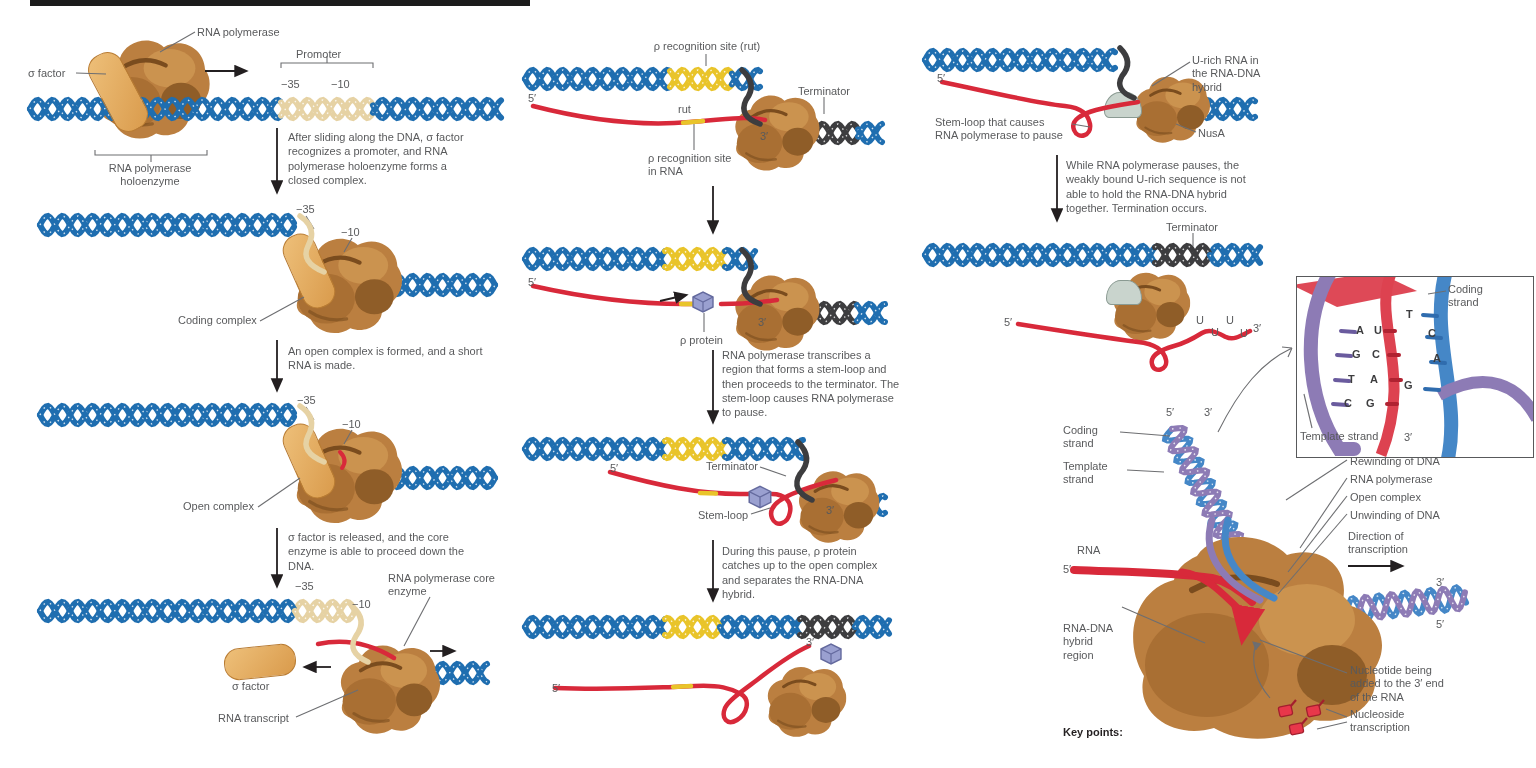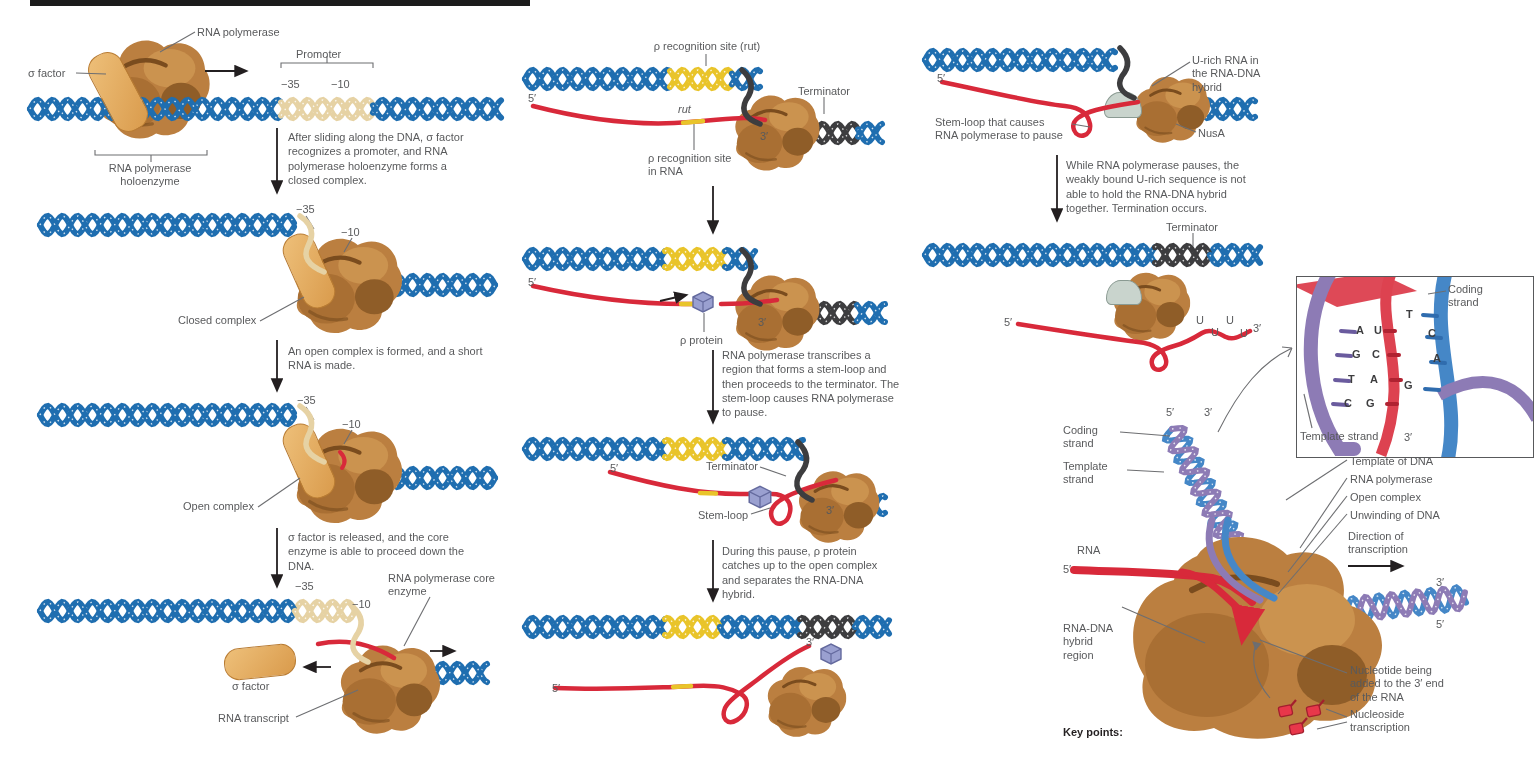--- a/index.html
+++ b/index.html
@@ -1,21 +1,21 @@
 <!DOCTYPE html>
 <html style="--c-blue: #1f6eb0; --c-tan: #e6d2a4; --c-yellow: #e9c42a; --c-black: #3d3d3f; --c-coding: #4587c7; --c-template: #8d7bb5; --c-rna_red: #d8293a; --c-polymerase_brown: #bb7f40; --c-sigma_tan: #e5ad5e; --c-rho_purple: #9aa0d0; --c-nusa_gray: #c9d4cd; --c-text_gray: #595a5c;"><head>
 <meta charset="utf-8">
 <style>
   html,body{margin:0;padding:0;background:#fff;}
   #stage{position:relative;width:1536px;height:768px;overflow:hidden;background:#fff;
          font-family:"Liberation Sans",sans-serif;color:#595a5c;}
   .lbl{position:absolute;font-size:11px;line-height:1.22;color:#595a5c;z-index:6;}
   .nw{white-space:nowrap;}
   .ctr{text-align:center;}
-  .it{font-style:italic;}
+  .it{}
   .bold{font-weight:bold;color:#231f20;}
   .step{position:absolute;font-size:11px;line-height:1.3;color:#595a5c;z-index:6;}
   .helix{position:absolute;z-index:2;}
   .blob{position:absolute;z-index:3;}
   .blob svg{display:block;}
   .rna{position:absolute;z-index:4;overflow:visible;}
   .pill{position:absolute;z-index:4;background:linear-gradient(135deg,#eec07a,#d99a4b);
         border:1.5px solid #b97c33;border-radius:16px;}
   .nusa{position:absolute;z-index:4;background:#c9d4cd;border:1.5px solid #8a9a92;
         border-radius:50% 50% 6px 6px / 90% 90% 8px 8px;}
@@ -156,21 +156,21 @@
   <div class="lbl nw" style="left:197px;top:26px">RNA polymerase</div>
   <div class="lbl nw" style="left:28px;top:67px">σ factor</div>
   <div class="lbl nw" style="left:296px;top:48px">Promoter</div>
   <div class="lbl nw" style="left:281px;top:78px">−35</div>
   <div class="lbl nw" style="left:331px;top:78px">−10</div>
   <div class="lbl ctr" style="left:92px;top:162px;width:116px">RNA polymerase holoenzyme</div>
   <div class="step" style="left:288px;top:130px;width:190px">After sliding along the DNA, σ factor recognizes a promoter, and RNA polymerase holoenzyme forms a closed complex.</div>
 
   <div class="lbl nw" style="left:296px;top:203px">−35</div>
   <div class="lbl nw" style="left:341px;top:226px">−10</div>
-  <div class="lbl nw" style="left:178px;top:314px">Closed complex</div>
+  <div class="lbl nw" style="left:178px;top:314px">Coding complex</div>
   <div class="step" style="left:288px;top:344px;width:200px">An open complex is formed, and a short RNA is made.</div>
 
   <div class="lbl nw" style="left:297px;top:394px">−35</div>
   <div class="lbl nw" style="left:342px;top:418px">−10</div>
   <div class="lbl nw" style="left:183px;top:500px">Open complex</div>
   <div class="step" style="left:288px;top:530px;width:195px">σ factor is released, and the core enzyme is able to proceed down the DNA.</div>
 
   <div class="lbl nw" style="left:295px;top:580px">−35</div>
   <div class="lbl nw" style="left:352px;top:598px">−10</div>
   <div class="lbl" style="left:388px;top:572px;width:112px">RNA polymerase core enzyme</div>
@@ -497,21 +497,21 @@
   <div class="lbl" style="left:1448px;top:283px;width:50px">Coding strand</div>
   <div class="lbl nw" style="left:1300px;top:430px">Template strand</div>
   <div class="lbl nw" style="left:1404px;top:431px">3′</div>
 
   <div class="lbl nw" style="left:1166px;top:406px">5′</div>
   <div class="lbl nw" style="left:1204px;top:406px">3′</div>
   <div class="lbl" style="left:1063px;top:424px;width:55px">Coding strand</div>
   <div class="lbl" style="left:1063px;top:460px;width:62px">Template strand</div>
   <div class="lbl nw" style="left:1077px;top:544px">RNA</div>
   <div class="lbl nw" style="left:1063px;top:563px">5′</div>
-  <div class="lbl nw" style="left:1350px;top:455px">Template of DNA</div>
+  <div class="lbl nw" style="left:1350px;top:455px">Rewinding of DNA</div>
   <div class="lbl nw" style="left:1350px;top:473px">RNA polymerase</div>
   <div class="lbl nw" style="left:1350px;top:491px">Open complex</div>
   <div class="lbl nw" style="left:1350px;top:509px">Unwinding of DNA</div>
   <div class="lbl" style="left:1348px;top:530px;width:85px">Direction of transcription</div>
   <div class="lbl nw" style="left:1436px;top:576px">3′</div>
   <div class="lbl nw" style="left:1436px;top:618px">5′</div>
   <div class="lbl" style="left:1063px;top:622px;width:60px">RNA-DNA hybrid region</div>
   <div class="lbl" style="left:1350px;top:664px;width:100px">Nucleotide being added to the 3′ end of the RNA</div>
   <div class="lbl" style="left:1350px;top:708px;width:80px">Nucleoside transcription</div>
   <div class="lbl nw bold" style="left:1063px;top:726px">Key points:</div>

